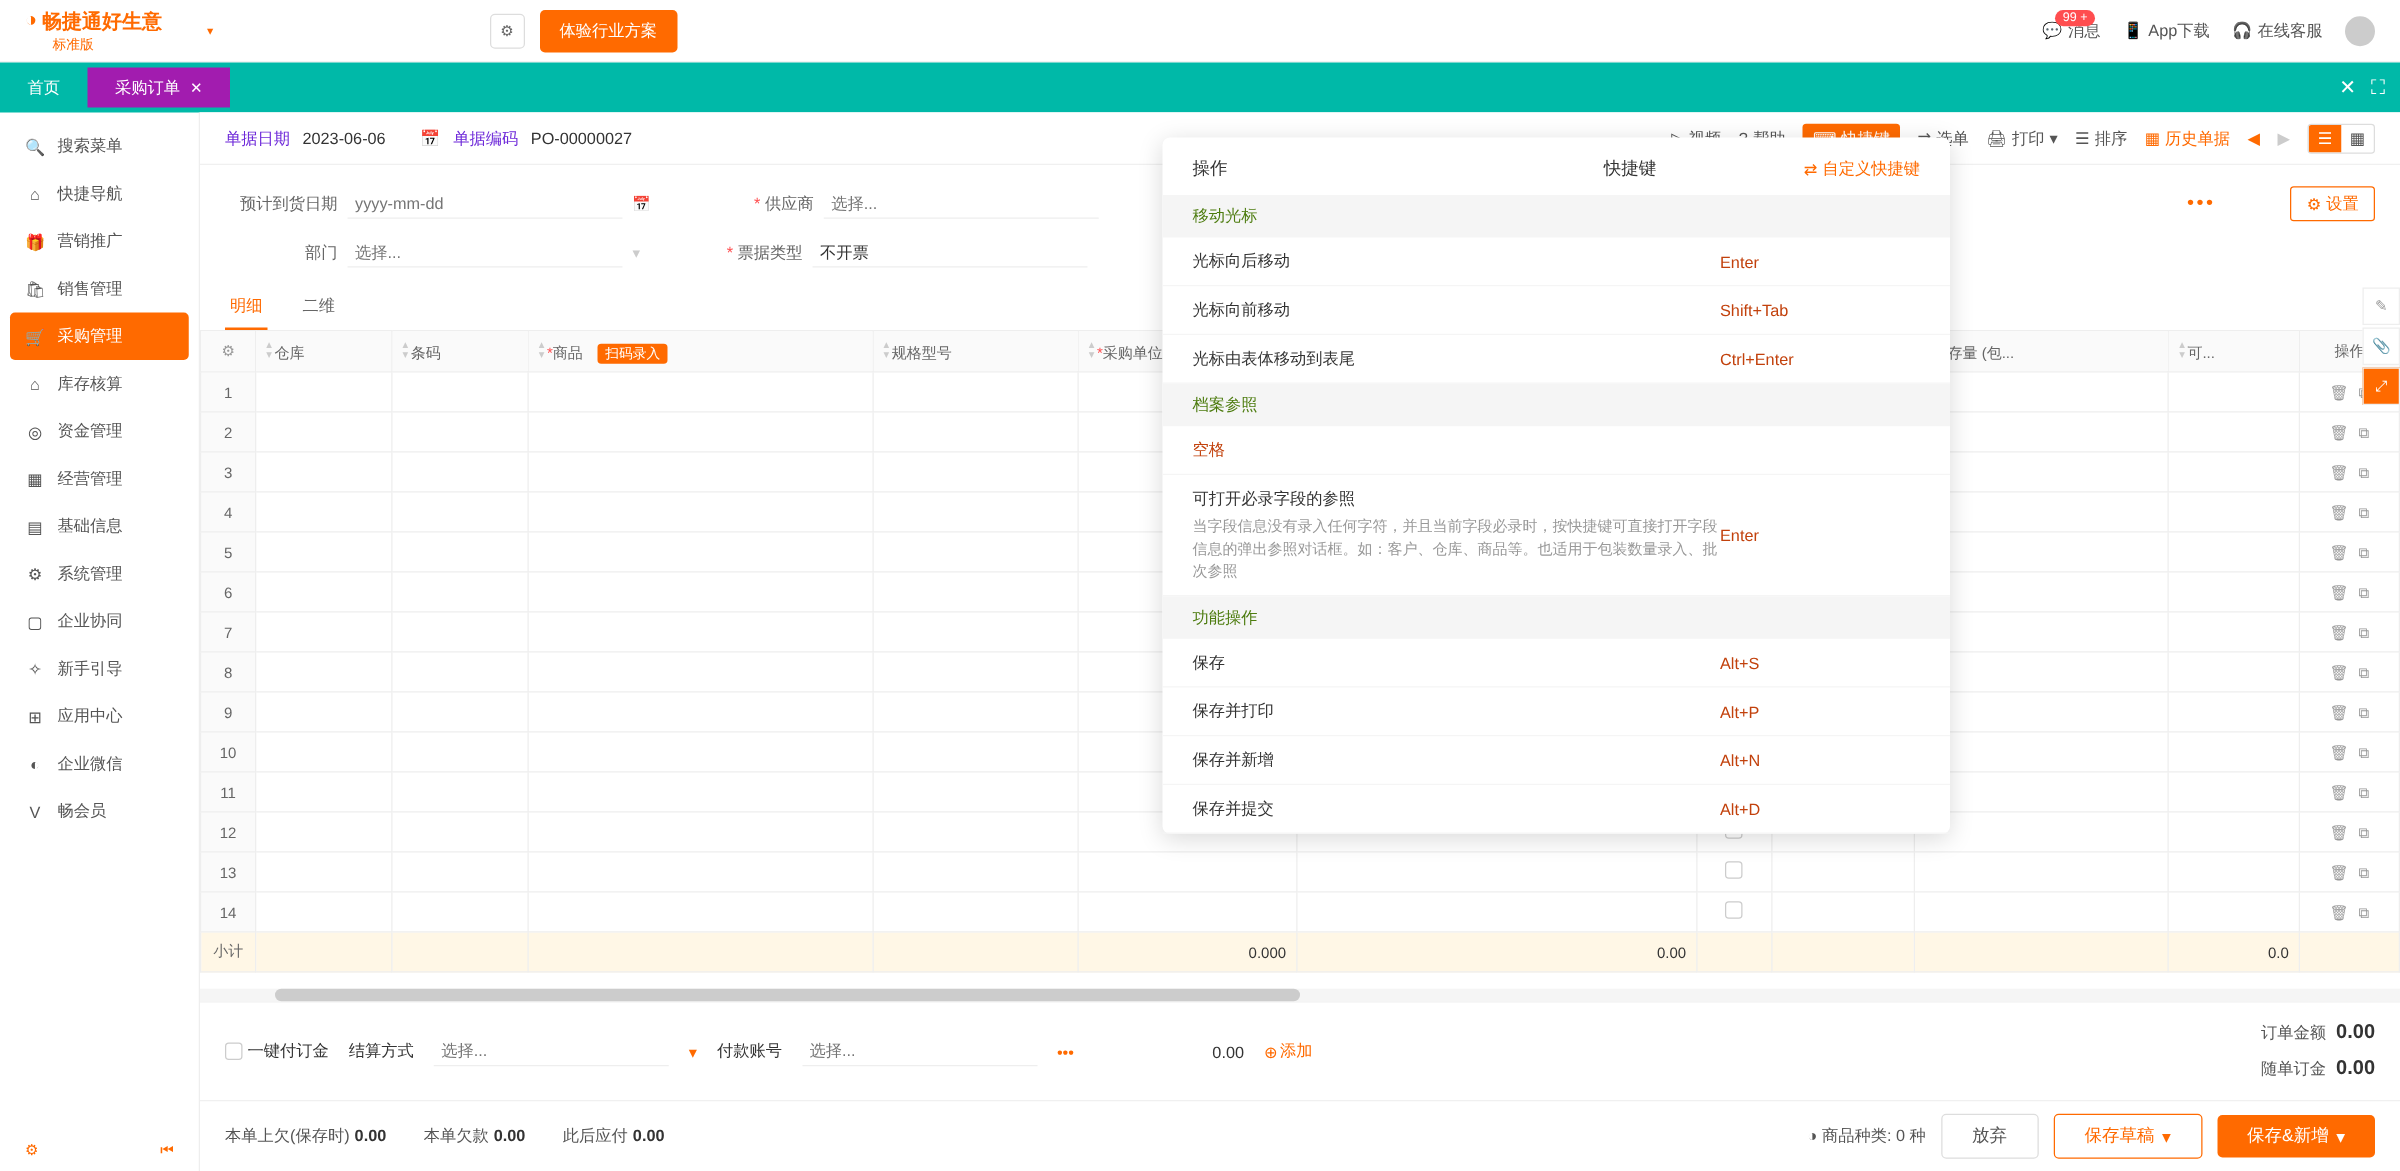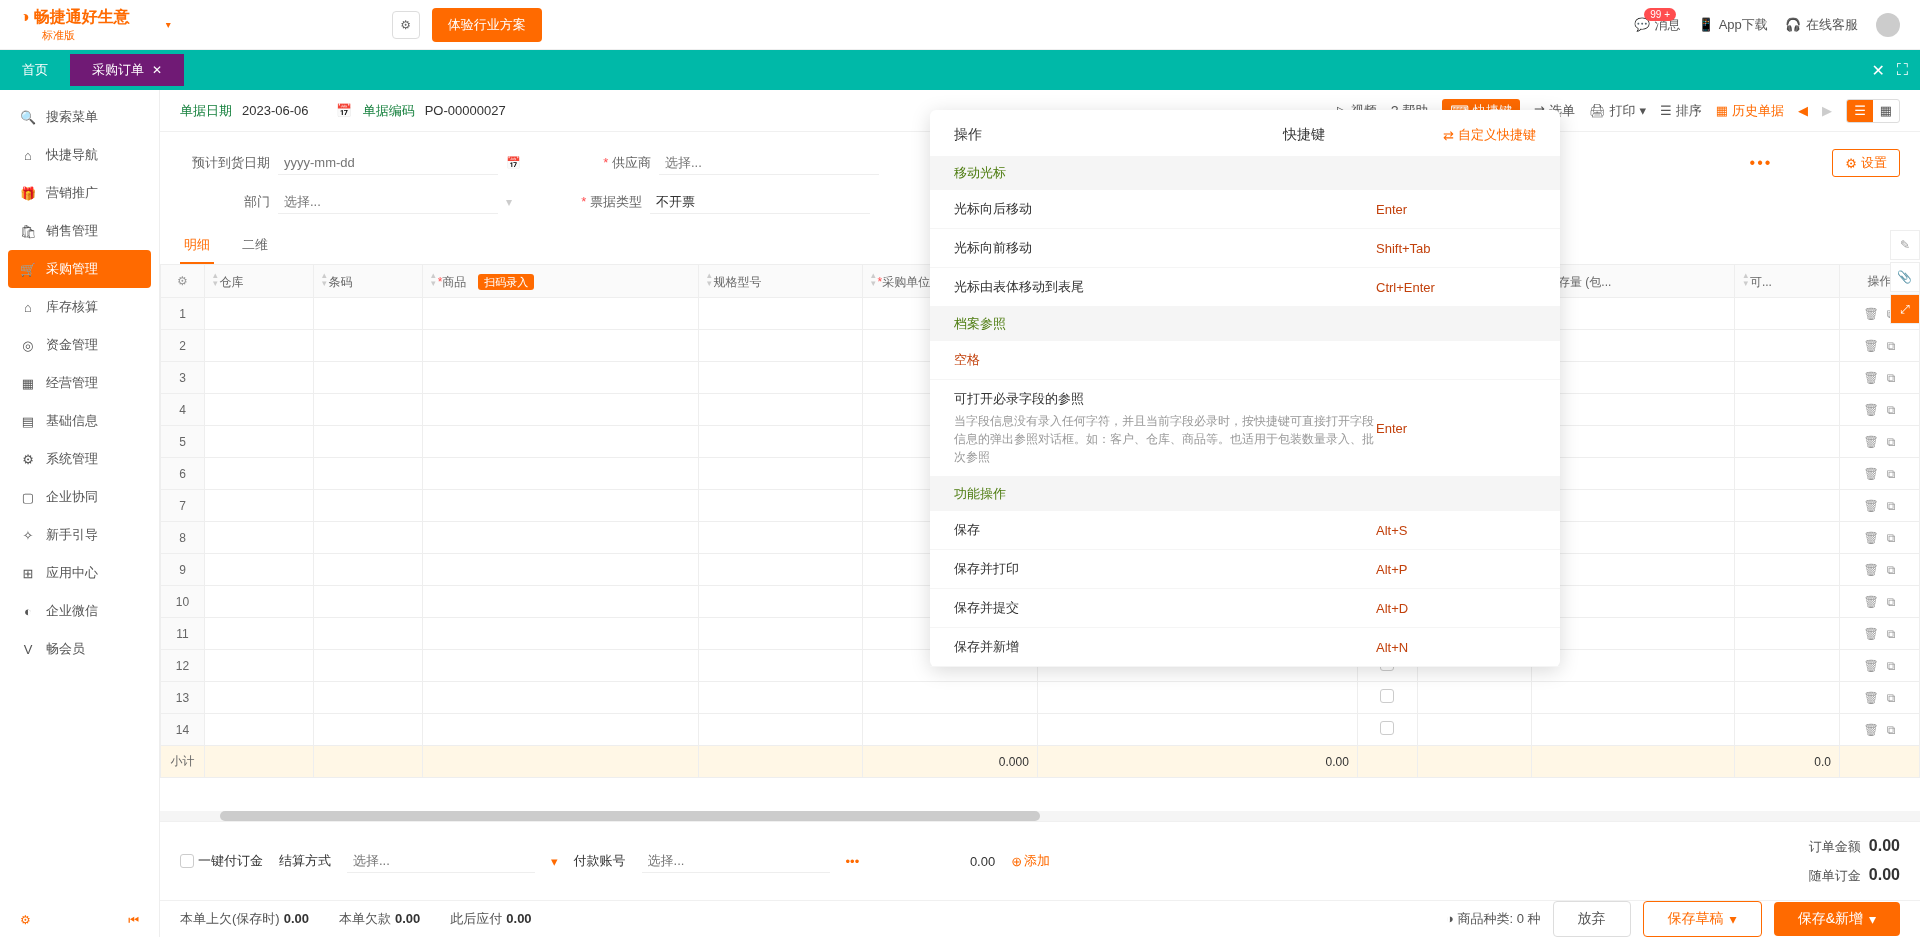--- a/index.html
+++ b/index.html
@@ -15,38 +15,38 @@
 .gear-btn { width:28px; height:28px; border:1px solid #ddd; border-radius:4px; display:flex; align-items:center; justify-content:center; color:#666; }
 .try-btn { background:#ff6a00; color:#fff; border-radius:4px; padding:8px 16px; margin-left:12px; font-size:13px; }
 .top-right { margin-left:auto; display:flex; align-items:center; gap:18px; color:#555; font-size:13px; }
 .top-right .item { display:flex; align-items:center; gap:4px; position:relative; }
 .badge { position:absolute; top:-8px; left:10px; background:#ff4d4f; color:#fff; font-size:10px; padding:1px 6px; border-radius:8px; }
 .avatar { width:24px; height:24px; background:#ccc; border-radius:50%; }
 
 
 .tabbar { height:40px; background:#00b9a8; display:flex; align-items:center; color:#fff; }
 .tab { padding:0 22px; height:32px; display:flex; align-items:center; gap:8px; font-size:13px; }
-.tab.active { background:#701a75; }
+.tab.active { background:#a21caf; }
 .tab-close { font-size:12px; cursor:pointer; }
 .tabbar-right { margin-left:auto; display:flex; align-items:center; gap:12px; padding-right:12px; }
 .tbr-btn { color:#fff; font-size:16px; }
 
 
 .main { display:flex; height:calc(937px - 90px); }
 .sidebar { width:160px; border-right:1px solid #eee; padding-top:8px; position:relative; }
 .side-item { display:flex; align-items:center; gap:10px; padding:10px 20px; color:#555; font-size:13px; cursor:pointer; }
 .side-item.active { background:#ff6a00; color:#fff; border-radius:4px; margin:0 8px; padding:10px 12px; }
 .side-icon { width:16px; text-align:center; }
 .side-bottom { position:absolute; bottom:10px; left:0; right:0; display:flex; justify-content:space-between; padding:0 20px; color:#ff6a00; }
 
 .content { flex:1; display:flex; flex-direction:column; background:#fafafa; position:relative; }
 
 
 .doc-bar { height:42px; background:#fff; display:flex; align-items:center; padding:0 20px; gap:10px; font-size:13px; border-bottom:1px solid #f0f0f0; }
-.doc-bar .lbl { color:#15803d; }
+.doc-bar .lbl { color:#6d28d9; }
 .doc-bar .val { color:#333; margin-right:18px; }
 .cal-icon { color:#ff6a00; }
 .doc-actions { margin-left:auto; display:flex; align-items:center; gap:14px; color:#555; }
 .doc-actions .act { display:flex; align-items:center; gap:4px; }
 .kb-chip { background:#ff6a00; color:#fff; padding:3px 8px; border-radius:3px; display:flex; align-items:center; gap:4px; }
 .view-toggle { display:flex; border:1px solid #ddd; border-radius:3px; overflow:hidden; }
 .vt { width:26px; height:22px; display:flex; align-items:center; justify-content:center; }
 .vt.active { background:#ff6a00; color:#fff; }
 
 
@@ -78,21 +78,21 @@
 tr.subtotal td { background:#fff7e6; }
 .chk { width:14px; height:14px; border:1px solid #ccc; border-radius:3px; display:inline-block; }
 
 
 .pay-row { background:#fff; padding:10px 20px; display:flex; align-items:center; gap:16px; font-size:13px; border-top:1px solid #f0f0f0; }
 .pay-row .chkwrap { display:flex; align-items:center; gap:4px; }
 .add-link { color:#ff6a00; display:flex; align-items:center; gap:2px; }
 .totals { margin-left:auto; text-align:right; line-height:1.8; font-size:13px; color:#555; }
 .totals b { font-size:16px; color:#333; margin-left:8px; }
 
-.footer { background:#fff; padding:0 20px; display:flex; align-items:center; gap:30px; border-top:1px solid #f0f0f0; font-size:13px; }
+.footer { background:#fff; padding:10px 20px; display:flex; align-items:center; gap:30px; border-top:1px solid #f0f0f0; font-size:13px; }
 .footer .metric { color:#555; }
 .footer .metric b { color:#333; margin-left:4px; }
 .foot-actions { margin-left:auto; display:flex; align-items:center; gap:12px; }
 .btn { padding:8px 24px; border-radius:4px; font-size:14px; cursor:pointer; }
 .btn-ghost { border:1px solid #ddd; color:#555; }
 .btn-outline { border:1px solid #ff6a00; color:#ff6a00; display:flex; align-items:center; gap:6px; }
 .btn-primary { background:#ff6a00; color:#fff; display:flex; align-items:center; gap:6px; }
 
 
 .popover { position:absolute; top:110px; right:360px; width:630px; background:#fff; box-shadow:0 4px 20px rgba(0,0,0,.15); border-radius:6px; z-index:50; font-size:13px; }
@@ -607,21 +607,21 @@
       <div class="pop-section">功能操作</div>
       <div class="pop-row">
         <div class="c1">保存</div>
         <div class="c2">Alt+S</div>
       </div>
       <div class="pop-row">
         <div class="c1">保存并打印</div>
         <div class="c2">Alt+P</div>
       </div>
       <div class="pop-row">
+        <div class="c1">保存并新增</div>
+        <div class="c2">Alt+N</div>
+      </div>
+      <div class="pop-row">
         <div class="c1">保存并提交</div>
         <div class="c2">Alt+D</div>
       </div>
-      <div class="pop-row">
-        <div class="c1">保存并新增</div>
-        <div class="c2">Alt+N</div>
-      </div>
     </div>
 </div>
 
 </body></html>

